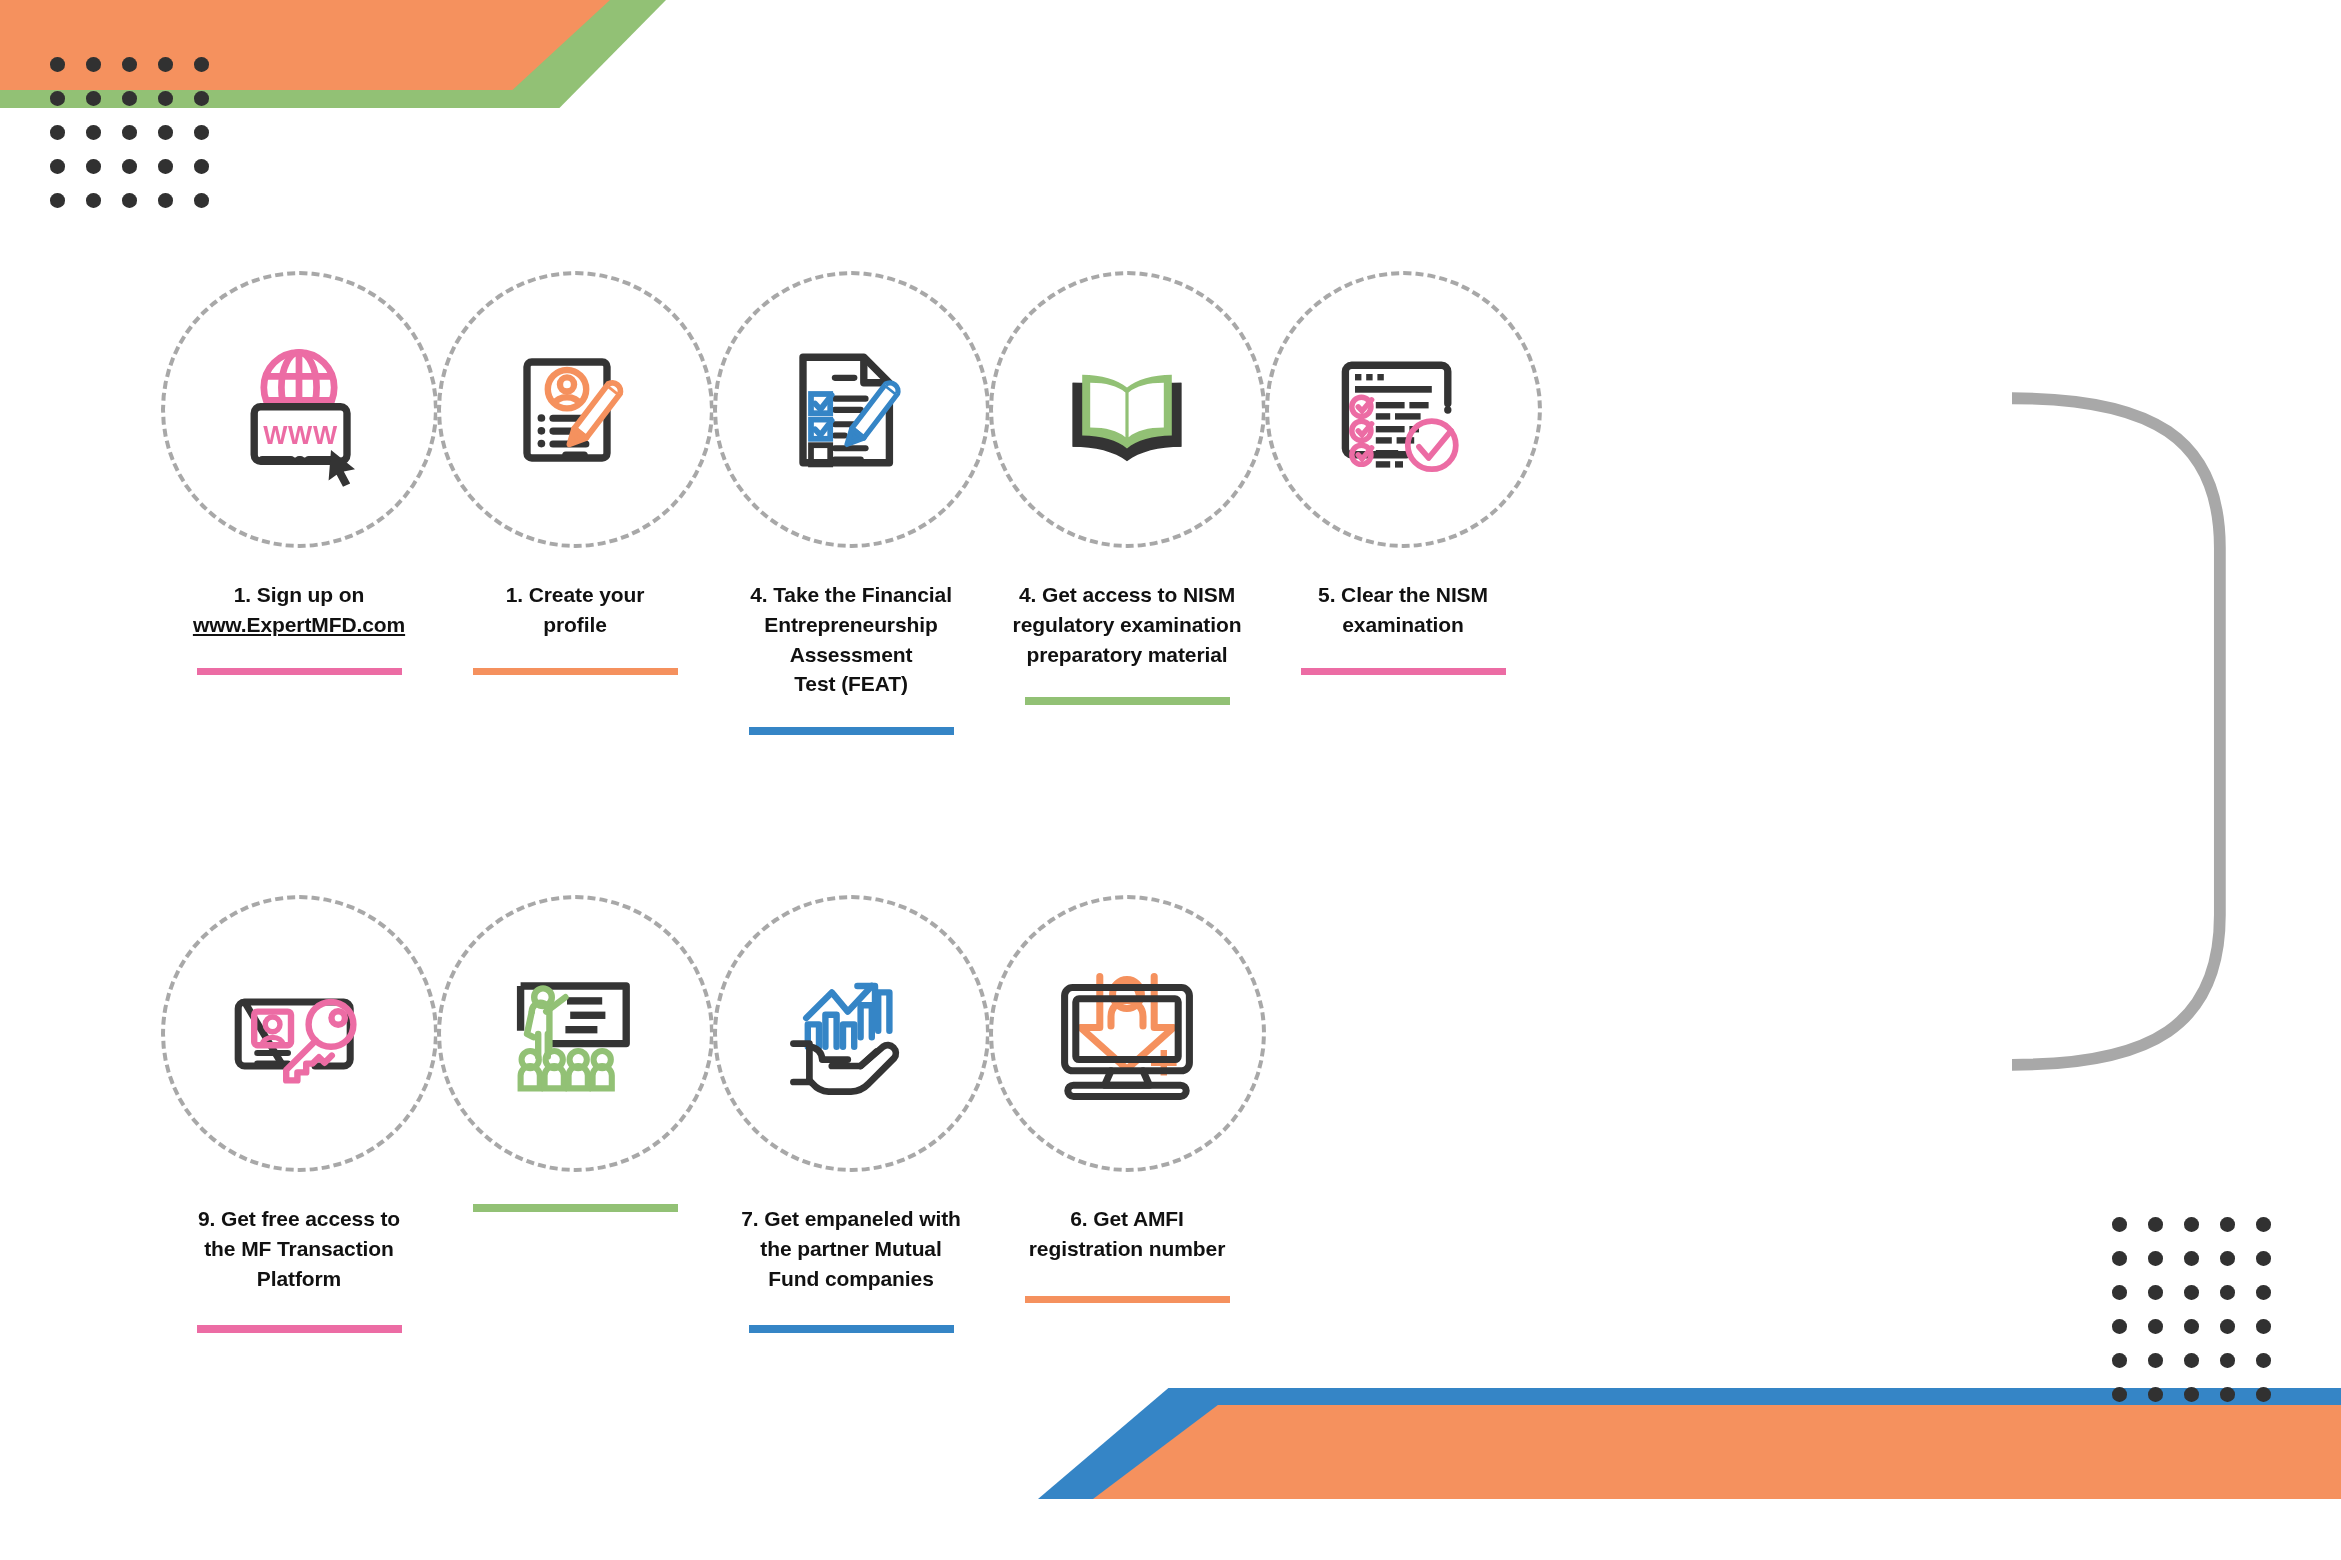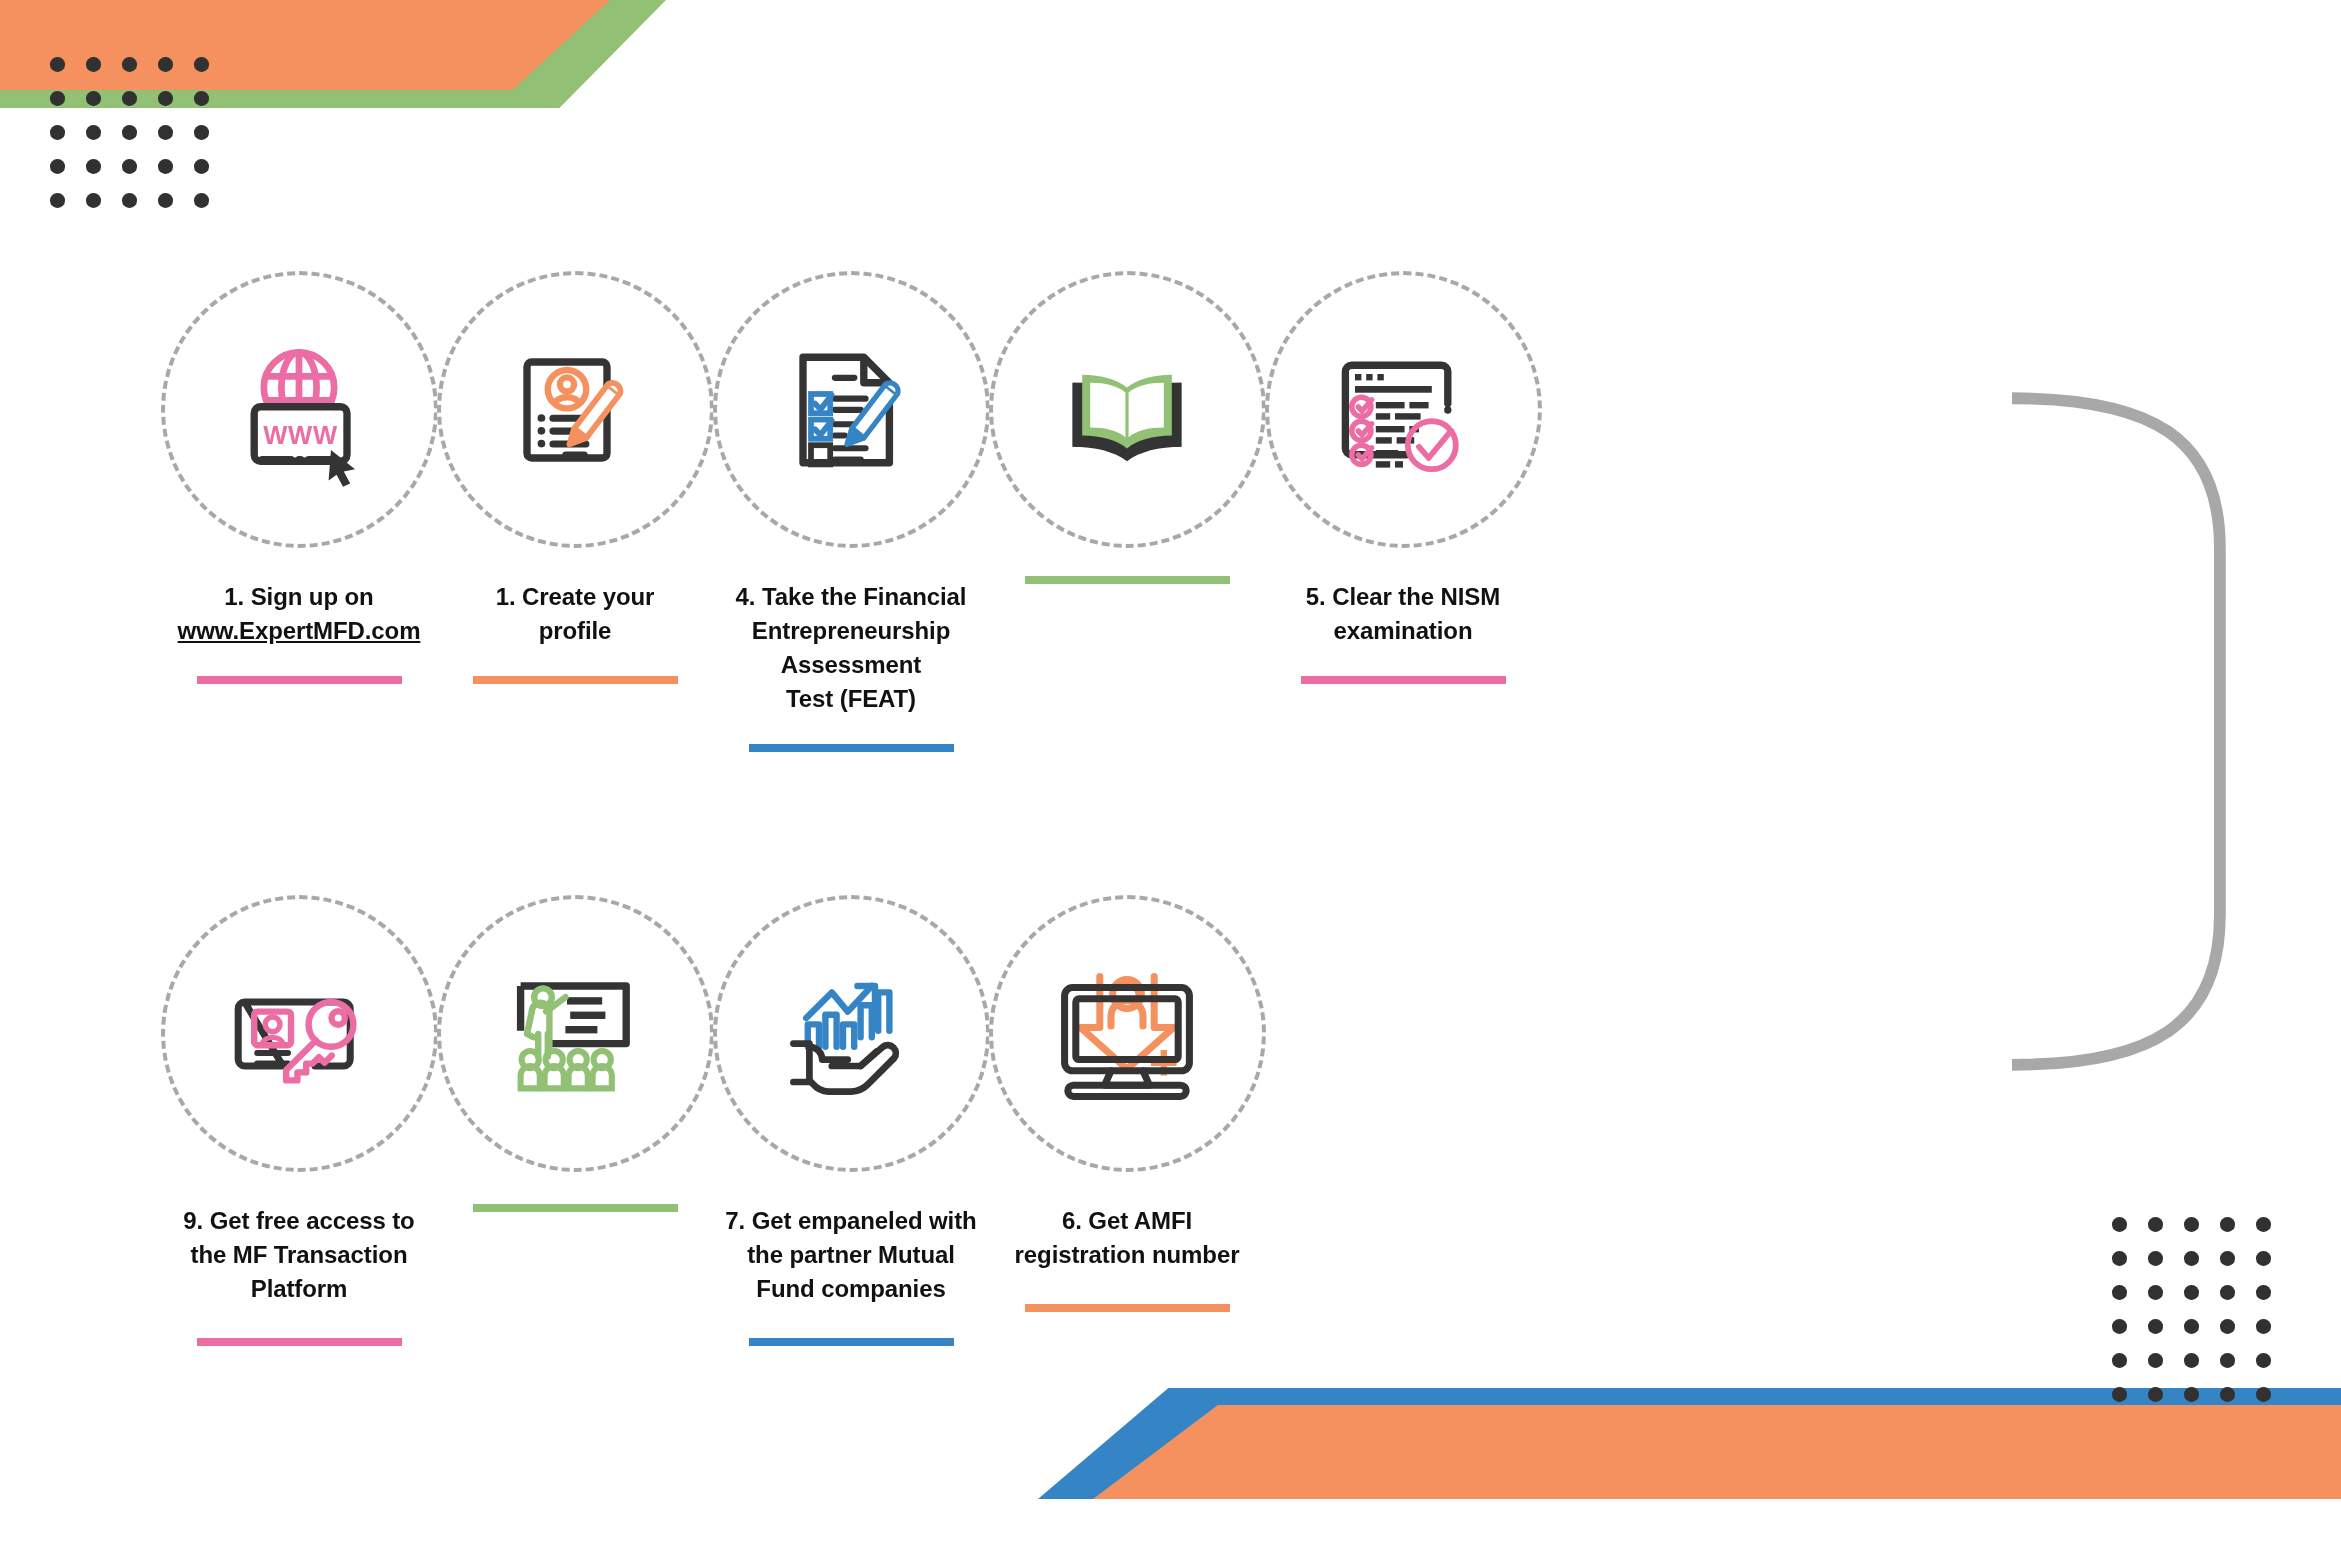--- a/index.html
+++ b/index.html
@@ -56,21 +56,21 @@
   .circle svg { width: 160px; height: 160px; display:block; }
 
   .connector {
     position: absolute; top: 139px; height: 6.2px; background: #a8a8a8;
     left: 277px; width: 42px; z-index: 0;
   }
   .connector.thin { height: 3.5px; top: 140px; }
 
   .caption {
     margin-top: 32px; width: 298px; text-align: center;
-    font-size: 24px; font-weight: bold; line-height: 1.42; color: #111;
+    font-size: 21px; font-weight: bold; line-height: 1.42; color: #111;
     letter-spacing: -0.1px;
   }
   .caption .url { text-decoration: underline; }
 
   .underline { margin-top: 28px; width: 205px; height: 7.6px; }
 
   
   #row2 .underline { margin-top: 32px; }
 
   
@@ -251,20 +251,25 @@
     </div>
 
     <div class="step">
       <div class="circle">
         <svg viewBox="0 0 100 100">
           <path d="M16 33 h10 v40 h-10 z M84 33 h-10 v40 h10 z" fill="#343434"></path>
           <path d="M16 33 v40 c14 0 26 3 34 9 8 -6 20 -9 34 -9 v-40 c-14 0 -26 3 -34 9 -8 -6 -20 -9 -34 -9 z" fill="#343434"></path>
           <path d="M22 28 v38 c12 0 22 3 28 8 6 -5 16 -8 28 -8 v-38 c-12 0 -22 3 -28 8 -6 -5 -16 -8 -28 -8 z" fill="#92c175"></path>
           <path d="M27 33 v28 c10 0 17 2 22 6 v-28 c-5 -4 -12 -6 -22 -6 z M73 33 v28 c-10 0 -17 2 -22 6 v-28 c5 -4 12 -6 22 -6 z" fill="#fff"></path>
         </svg>
+      </div>
+      <div class="caption">
+        <span>4. Get access to NISM</span><br>
+        <span>regulatory examination</span><br>
+        <span>preparatory material</span>
       </div>
       <div class="underline" style="background:#92c175"></div>
       <div class="connector"></div>
     </div>
 
     <div class="step">
       <div class="circle">
         <svg viewBox="0 0 100 100">
           <path d="M18 22 h56 a4 4 0 0 1 4 4 v20 M78 50 v0 M18 22 a4 4 0 0 0 -4 4 v48 a4 4 0 0 0 4 4 h34" stroke="#343434" stroke-width="4.6" fill="none" stroke-linecap="round" stroke-linejoin="round"></path>
           <g fill="#343434">

